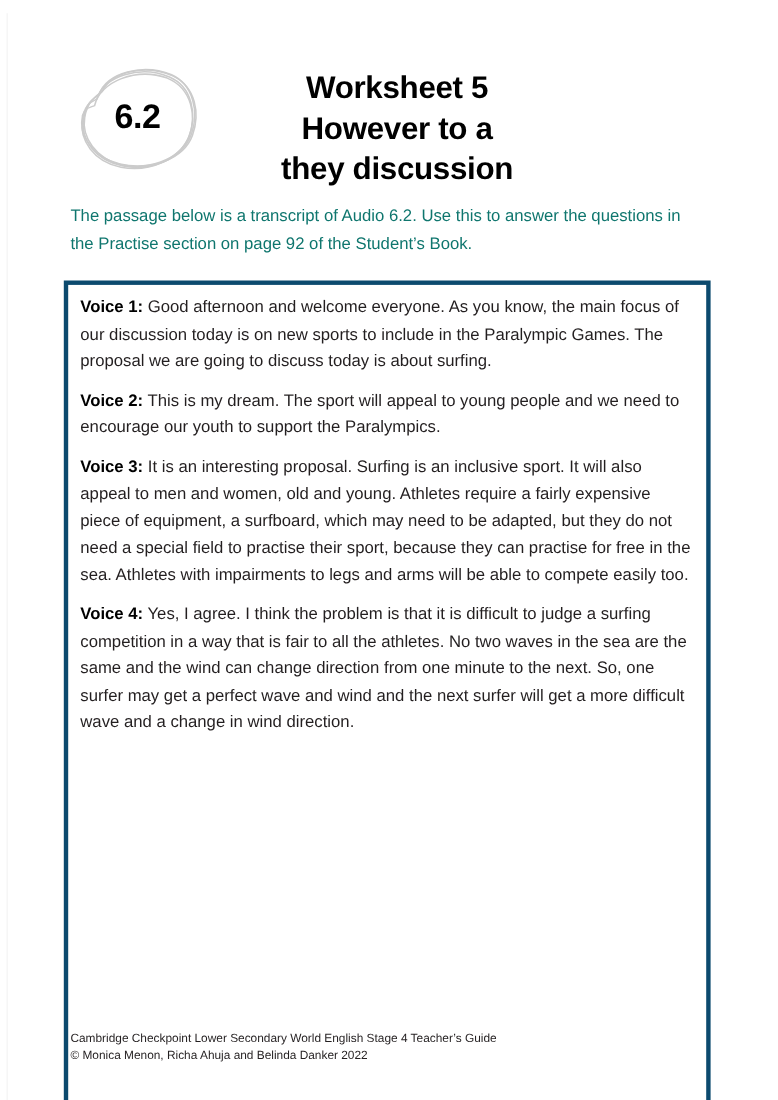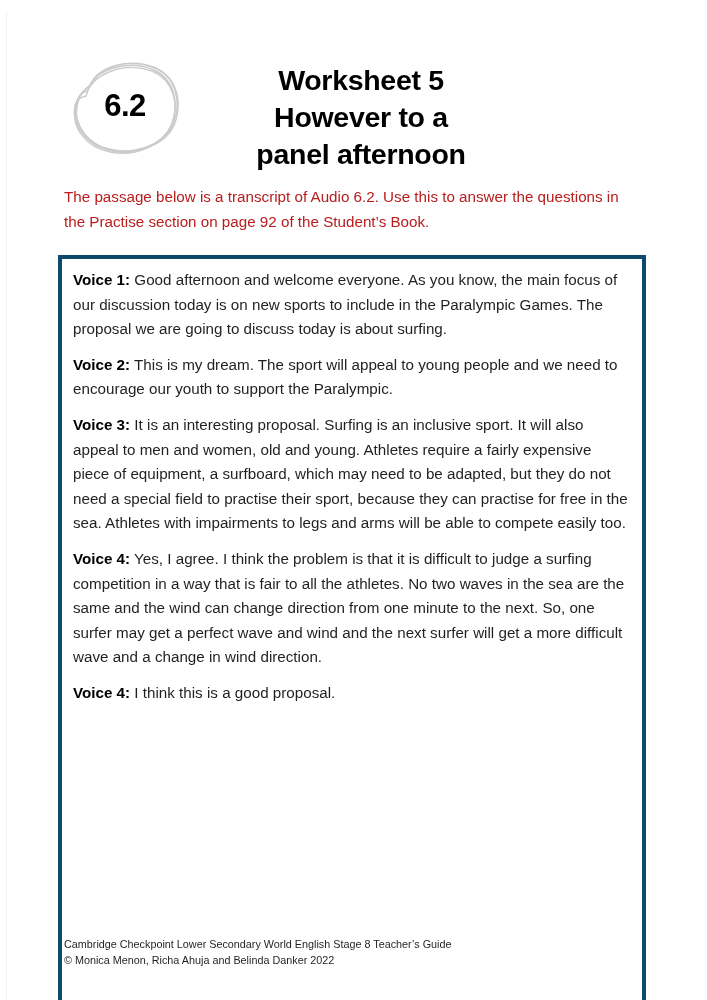--- a/index.html
+++ b/index.html
@@ -91,21 +91,21 @@
   }
 
   
   .intro {
     position: absolute;
     left: 64px;
     top: 172px;
     width: 570px;
     font-size: 15.2px;
     line-height: 25px;
-    color: #b91c1c;
+    color: #0f766e;
   }
 
   
   .transcript-box {
     position: absolute;
     left: 58px;
     top: 243px;
     width: 588px;
     height: 806px;
     border: 4px solid #0c4a6e;
@@ -157,43 +157,40 @@
           <path d="M29,33 C37,15 68,8 93,19 C114,29 118,53 111,73 C103,95 73,105 47,100 C23,95 10,74 13,57 C15,43 23,37 29,33 Z"></path>
           <path d="M22,46 C27,24 60,11 88,21 C110,30 116,56 107,76 C98,96 70,105 45,99 C21,94 7,73 11,55 C13,48 17,48 22,46 Z"></path>
         </g>
       </svg>
       <div class="badge-label">6.2</div>
     </div>
 
     <div class="title-block">
       <div class="title-line">Worksheet 5</div>
       <div class="title-line">However to a</div>
-      <div class="title-line">panel afternoon</div>
+      <div class="title-line">they discussion</div>
     </div>
 
   </div>
 
   <div class="intro">The passage below is a transcript of Audio 6.2. Use this to answer the questions in the Practise section on page 92 of the Student’s Book.</div>
 
   <div class="transcript-box">
     <p class="speech">
       <span class="voice">Voice 1:</span><span> Good afternoon and welcome everyone. As you know, the main focus of our discussion today is on new sports to include in the Paralympic Games. The proposal we are going to discuss today is about surfing.</span>
     </p>
     <p class="speech">
-      <span class="voice">Voice 2:</span><span> This is my dream. The sport will appeal to young people and we need to encourage our youth to support the Paralympic.</span>
+      <span class="voice">Voice 2:</span><span> This is my dream. The sport will appeal to young people and we need to encourage our youth to support the Paralympics.</span>
     </p>
     <p class="speech">
       <span class="voice">Voice 3:</span><span> It is an interesting proposal. Surfing is an inclusive sport. It will also appeal to men and women, old and young. Athletes require a fairly expensive piece of equipment, a surfboard, which may need to be adapted, but they do not need a special field to practise their sport, because they can practise for free in the sea. Athletes with impairments to legs and arms will be able to compete easily too.</span>
     </p>
     <p class="speech">
       <span class="voice">Voice 4:</span><span> Yes, I agree. I think the problem is that it is difficult to judge a surfing competition in a way that is fair to all the athletes. No two waves in the sea are the same and the wind can change direction from one minute to the next. So, one surfer may get a perfect wave and wind and the next surfer will get a more difficult wave and a change in wind direction.</span>
     </p>
-    <p class="speech">
-      <span class="voice">Voice 4:</span><span> I think this is a good proposal.</span>
-    </p>
   </div>
 
   <div class="footer">
-    <div>Cambridge Checkpoint Lower Secondary World English Stage 8 Teacher’s Guide</div>
+    <div>Cambridge Checkpoint Lower Secondary World English Stage 4 Teacher’s Guide</div>
     <div>© Monica Menon, Richa Ahuja and Belinda Danker 2022</div>
   </div>
 
 </div>
 
 </body></html>

